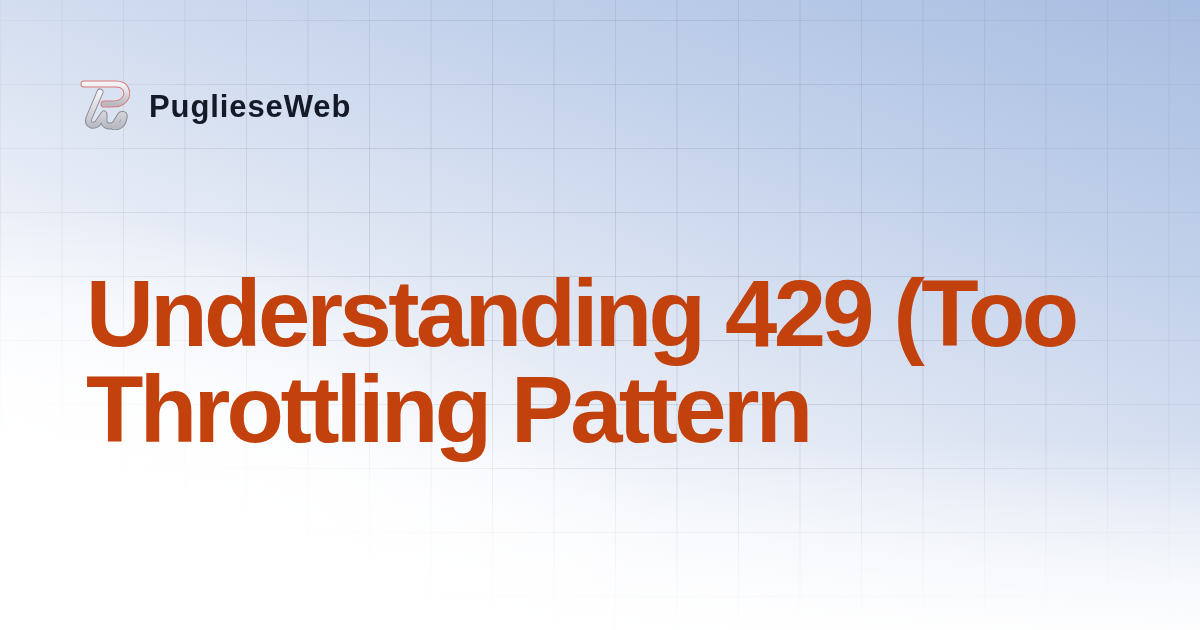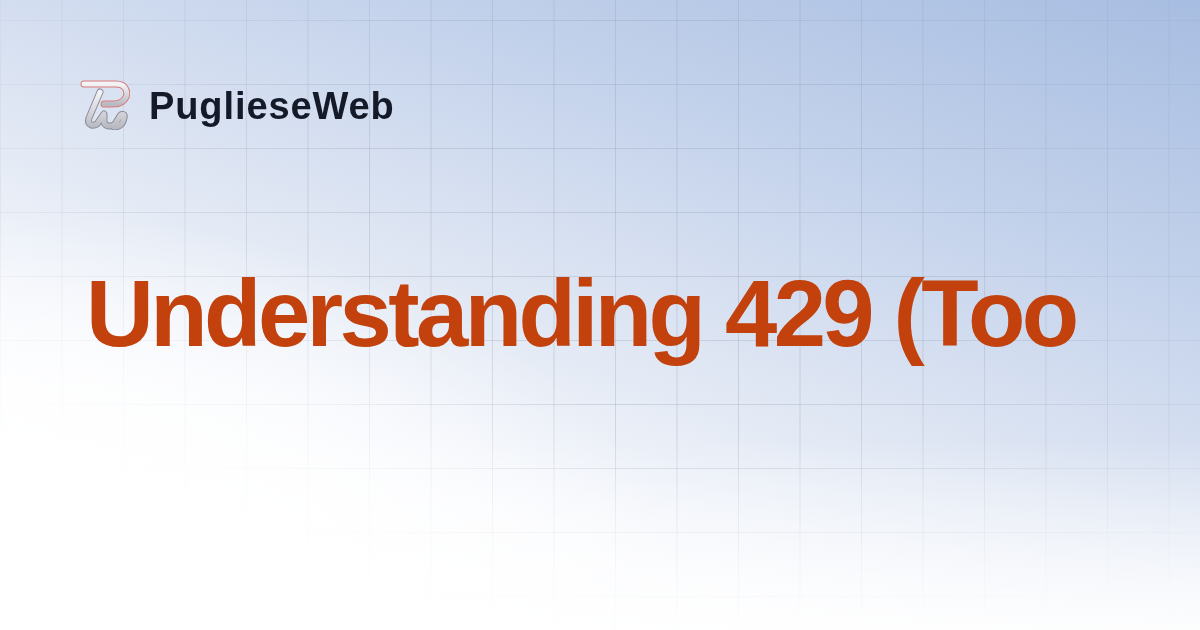--- a/index.html
+++ b/index.html
@@ -28,21 +28,21 @@
       linear-gradient(to bottom, rgba(255,255,255,0) 70%, rgba(255,255,255,0.9) 100%);
   }
   .brand {
     position: absolute; left: 80px; top: 80px; height: 50px;
     display: flex; align-items: center;
   }
   .logo { width: 50px; height: 50px; display: block; }
   .brand-name {
     margin-left: 19px;
     font-family: "Liberation Sans", sans-serif;
-    font-weight: 700; font-size: 38px; letter-spacing: 0.9px;
+    font-weight: 700; font-size: 31px; letter-spacing: 0.9px;
     color: #141a28; line-height: 1;
     position: relative; top: 1px;
   }
   .title {
     position: absolute; left: 82px; top: 262px;
     margin: 4px;
     font-family: "Liberation Sans", sans-serif;
     font-weight: 700; font-size: 94px; line-height: 96px;
     letter-spacing: -3.6px;
     color: #c2410c;
@@ -70,13 +70,14 @@
     <path d="M4 4 H36 C46 4 48 12 46 17 C44 22 40 24 33 24 H24" fill="none" stroke="url(#silver)" stroke-width="5" stroke-linecap="round" stroke-linejoin="round"></path>
 
     <path d="M20 12 L9 38 C7 44 12 47 17 44 L24 34 L24 42 C25 47 32 47 35 44 L40 36 C42 33 45 34 44 38 C43 44 40 47 34 47" fill="none" stroke="#8b8b98" stroke-width="7" stroke-linecap="round" stroke-linejoin="round"></path>
     <path d="M20 12 L9 38 C7 44 12 47 17 44 L24 34 L24 42 C25 47 32 47 35 44 L40 36 C42 33 45 34 44 38 C43 44 40 47 34 47" fill="none" stroke="url(#silver)" stroke-width="5" stroke-linecap="round" stroke-linejoin="round"></path>
   </svg>
   <span class="brand-name">PuglieseWeb</span>
 </div>
 
 <h1 class="title">
   <span class="line">Understanding 429 (Too</span>
+  <span class="line">Throttling Pattern</span>
 </h1>
 
 </body></html>

